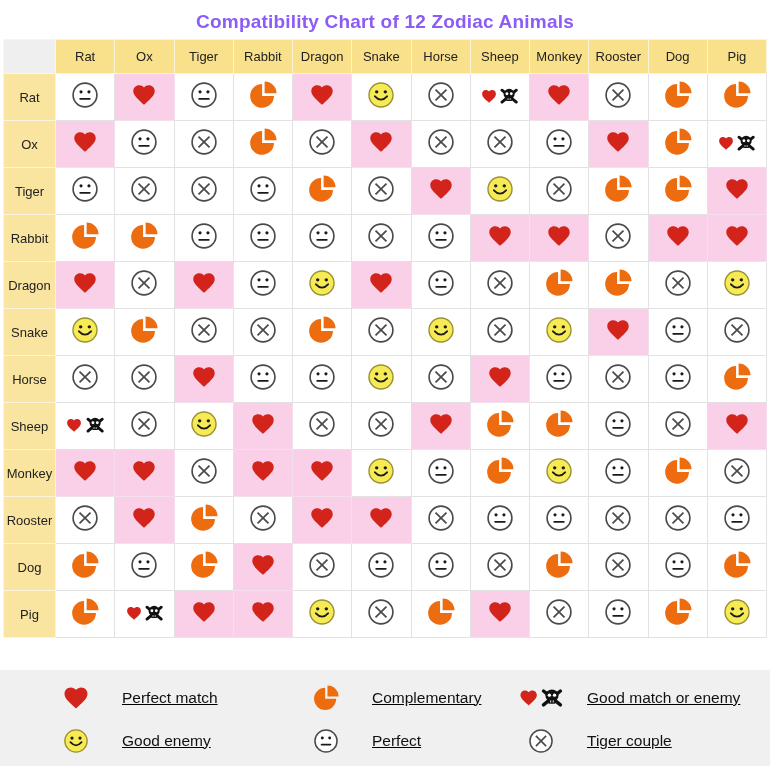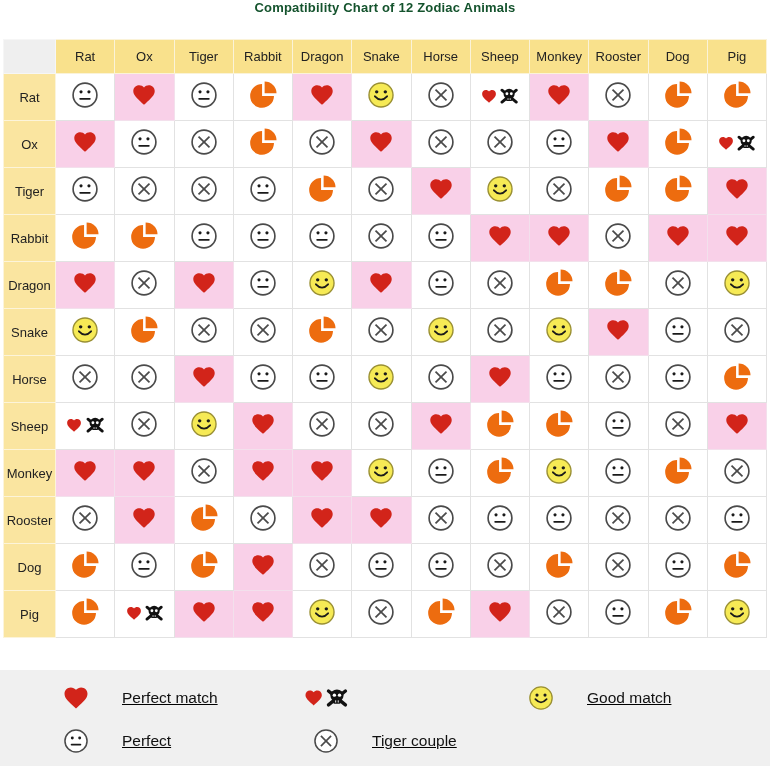--- a/index.html
+++ b/index.html
@@ -2,22 +2,22 @@
 <html style="--pink: #f9d0e8; --head-yellow: #f9e18c; --label-yellow: #fae5a0; --corner-gray: #efefef; --legend-gray: #f0f0f0;"><head>
 <meta charset="utf-8">
 <style>
   html,body{margin:0;padding:0;}
   body{
     width:770px;height:766px;overflow:hidden;background:#ffffff;
     font-family:"Liberation Sans","DejaVu Sans",sans-serif;
     position:relative;
   }
   .title{
-    text-align:center;padding-top:0;height:39px;box-sizing:border-box;
-    font-size:13px;font-weight:600;color:#14532d;letter-spacing:.2px;
+    text-align:center;padding-top:11px;height:39px;box-sizing:border-box;
+    font-size:19px;font-weight:600;color:#8b5cf6;letter-spacing:.2px;
   }
   table.compat{
     border-collapse:collapse;table-layout:fixed;
     margin-left:3px;width:764px;
   }
   table.compat th,table.compat td{
     border:1px solid #e2e2e2;padding:0;text-align:center;vertical-align:middle;
   }
   table.compat thead th{
     height:33px;background:var(--head-yellow);font-size:13px;font-weight:400;color:#222;
@@ -830,49 +830,59 @@
     <div class="legend-item">
       <span class="lg-icon">
         <svg width="30" height="27.6" viewBox="0 0 24 24" xmlns="http://www.w3.org/2000/svg">
           <path fill="#d2241a" d="M12 21.3l-1.45-1.32C5.4 15.36 2 12.28 2 8.5 2 5.42 4.42 3 7.5 3c1.74 0 3.41.81 4.5 2.09C13.09 3.81 14.76 3 16.5 3 19.58 3 22 5.42 22 8.5c0 3.78-3.4 6.86-8.55 11.54L12 21.3z"></path>
         </svg>
       </span>
       <span class="lg-label">Perfect match</span>
     </div>
     <div class="legend-item">
       <span class="lg-icon">
+        <svg width="26" height="26" viewBox="0 0 24 24" xmlns="http://www.w3.org/2000/svg">
+          <path fill="#ed6c0f" d="M11.2 12.8 L11.2 2.6 A10.2 10.2 0 1 0 21.4 12.8 Z"></path>
+     <path fill="#ed6c0f" d="M13.4 10.6 L13.4 0.4 A10.2 10.2 0 0 1 23.6 10.6 Z"></path>
+        </svg>
+      </span>
+      <span class="lg-label">Complementary</span>
+    </div>
+    <div class="legend-item">
+      <span class="lg-icon">
         <span style="display:inline-flex;align-items:center;gap:1px;">
           <svg width="21.32" height="19.6144" viewBox="0 0 24 24" xmlns="http://www.w3.org/2000/svg">
             <path fill="#d2241a" d="M12 21.3l-1.45-1.32C5.4 15.36 2 12.28 2 8.5 2 5.42 4.42 3 7.5 3c1.74 0 3.41.81 4.5 2.09C13.09 3.81 14.76 3 16.5 3 19.58 3 22 5.42 22 8.5c0 3.78-3.4 6.86-8.55 11.54L12 21.3z"></path>
           </svg>
           <svg width="23.92" height="23.92" viewBox="0 0 24 24" xmlns="http://www.w3.org/2000/svg">
             <g stroke="#111111" stroke-width="3.4" stroke-linecap="round">
        <line x1="3.5" y1="5" x2="20.5" y2="19"></line>
               <line x1="20.5" y1="5" x2="3.5" y2="19"></line>
      </g>
      <ellipse cx="12" cy="9.6" rx="6.6" ry="6.2" fill="#111111"></ellipse>
      <rect x="8.2" y="13.2" width="7.6" height="4.6" rx="1.6" fill="#111111"></rect>
      <circle cx="9.4" cy="9.2" r="1.7" fill="#ffffff"></circle>
             <circle cx="14.6" cy="9.2" r="1.7" fill="#ffffff"></circle>
      <line x1="10.7" y1="14.4" x2="10.7" y2="16.6" stroke="#ffffff" stroke-width="0.9"></line>
      <line x1="13.3" y1="14.4" x2="13.3" y2="16.6" stroke="#ffffff" stroke-width="0.9"></line>
           </svg>
         </span>
       </span>
+      <span class="lg-label">Good match or enemy</span>
     </div>
     <div class="legend-item">
       <span class="lg-icon">
         <svg width="26" height="26" viewBox="0 0 24 24" xmlns="http://www.w3.org/2000/svg">
           <circle cx="12" cy="12" r="10.3" fill="#f6ea55" stroke="#9a9034" stroke-width="1.2"></circle>
      <circle cx="8.3" cy="9.3" r="1.45" fill="#1a1a1a"></circle>
           <circle cx="15.7" cy="9.3" r="1.45" fill="#1a1a1a"></circle>
      <path d="M6.8 13.1 Q12 18.8 17.2 13.1" fill="none" stroke="#1a1a1a" stroke-width="1.6" stroke-linecap="round"></path>
         </svg>
       </span>
-      <span class="lg-label">Good match</span>
+      <span class="lg-label">Good enemy</span>
     </div>
     <div class="legend-item">
       <span class="lg-icon">
         <svg width="26" height="26" viewBox="0 0 24 24" xmlns="http://www.w3.org/2000/svg">
           <circle cx="12" cy="12" r="10.2" fill="#ffffff" stroke="#4a4a4a" stroke-width="1.4"></circle>
      <circle cx="8.6" cy="9.3" r="1.35" fill="#1a1a1a"></circle>
           <circle cx="15.4" cy="9.3" r="1.35" fill="#1a1a1a"></circle>
      <line x1="7.9" y1="15.3" x2="16.1" y2="15.3" stroke="#1a1a1a" stroke-width="1.6" stroke-linecap="round"></line>
         </svg>
       </span>

